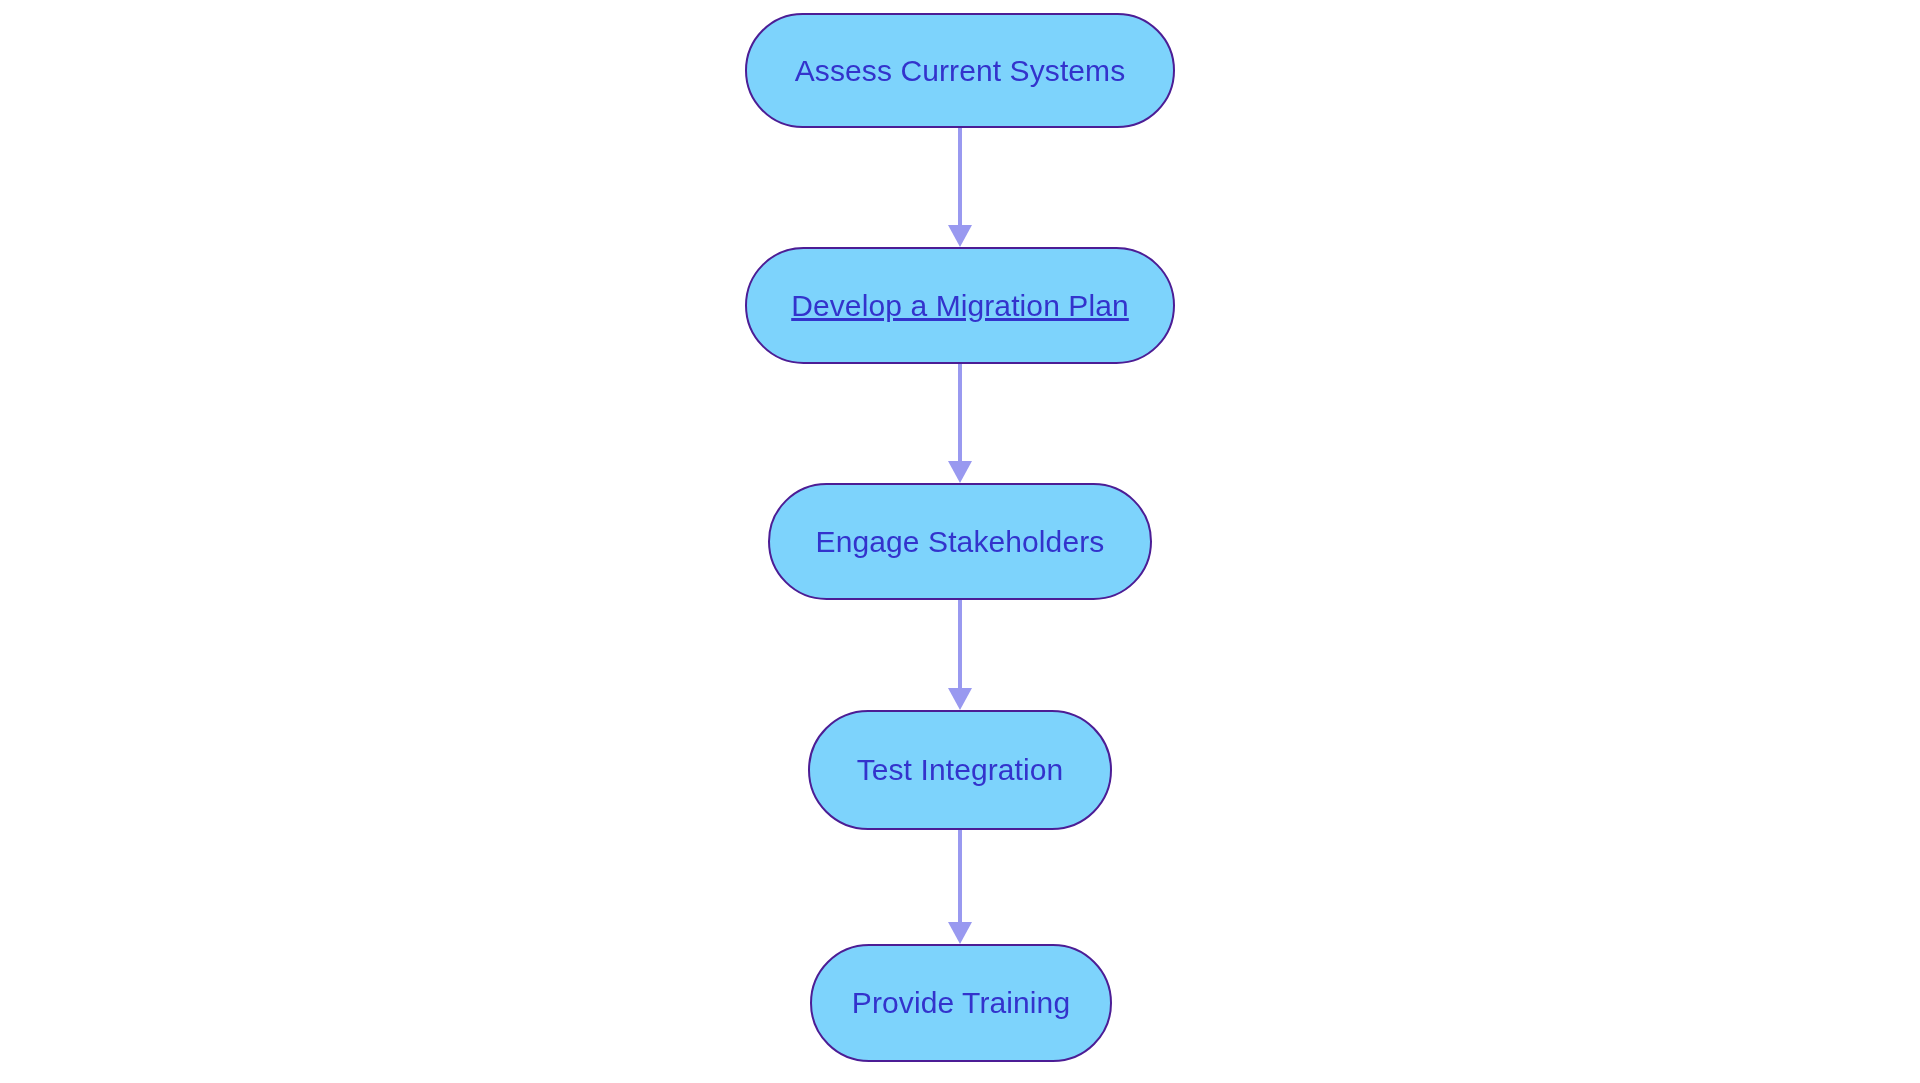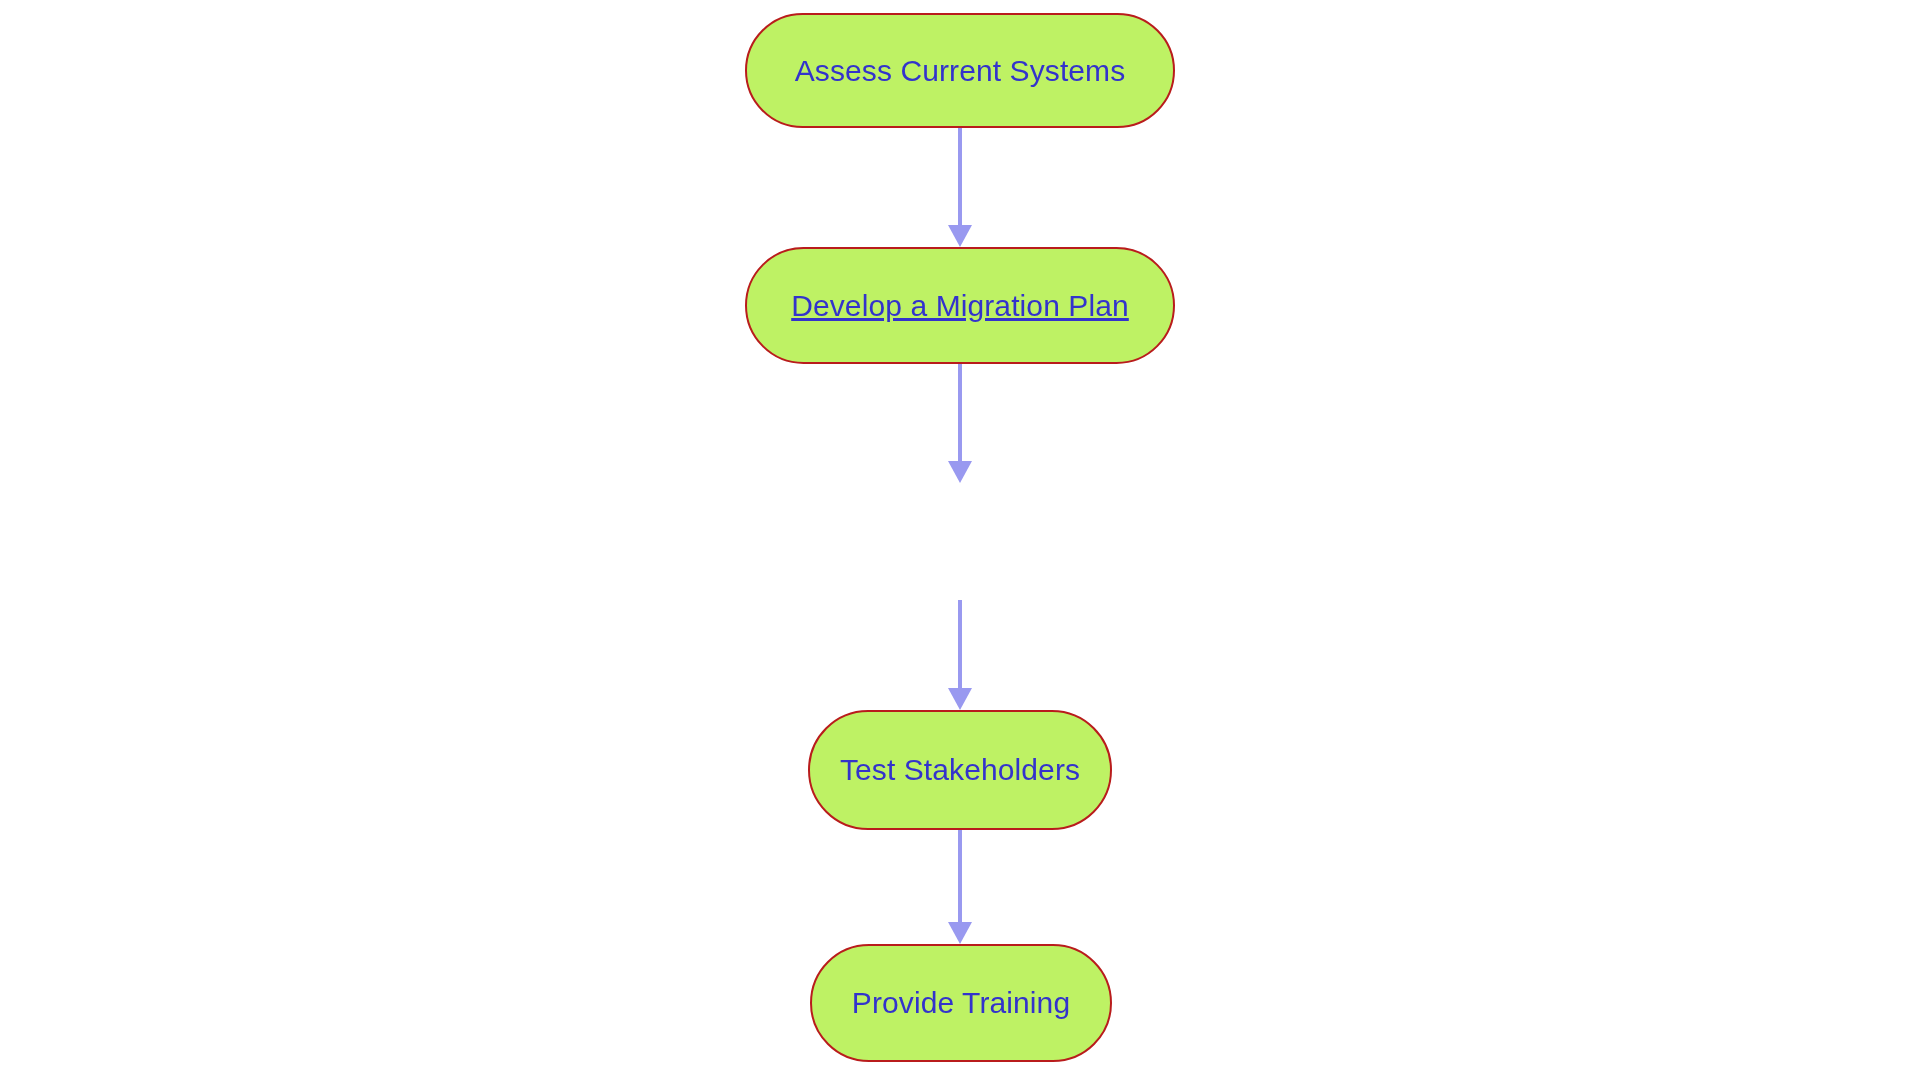--- a/index.html
+++ b/index.html
@@ -21,22 +21,22 @@
     background: #ffffff;
   }
 
   
   .flow-node {
     position: absolute;
     box-sizing: border-box;
     display: flex;
     align-items: center;
     justify-content: center;
-    background: #bef264;
-    border: 2px solid #b91c1c;
+    background: #7dd3fc;
+    border: 2px solid #4c1d95;
     border-radius: 9999px;
     color: #3333cc;
     font-size: 30px;
     font-weight: 400;
     letter-spacing: 0.1px;
     line-height: 1;
     white-space: nowrap;
     font-family: "Liberation Sans", sans-serif;
   }
 
@@ -98,22 +98,25 @@
   </div>
 
   <div class="flow-node" style="left:745px; top:13px; width:430px; height:115px;">
     <span class="flow-node-label">Assess Current Systems</span>
   </div>
 
   <div class="flow-node" style="left:745px; top:247px; width:430px; height:117px;text-decoration:underline;">
     <span class="flow-node-label">Develop a Migration Plan</span>
   </div>
 
+  <div class="flow-node" style="left:768px; top:483px; width:384px; height:117px;">
+    <span class="flow-node-label">Engage Stakeholders</span>
+  </div>
 
   <div class="flow-node" style="left:808px; top:710px; width:304px; height:120px;">
-    <span class="flow-node-label">Test Stakeholders</span>
+    <span class="flow-node-label">Test Integration</span>
   </div>
 
   <div class="flow-node" style="left:810px; top:944px; width:302px; height:118px;">
     <span class="flow-node-label">Provide Training</span>
   </div>
 
 </div>
 
 </body></html>

